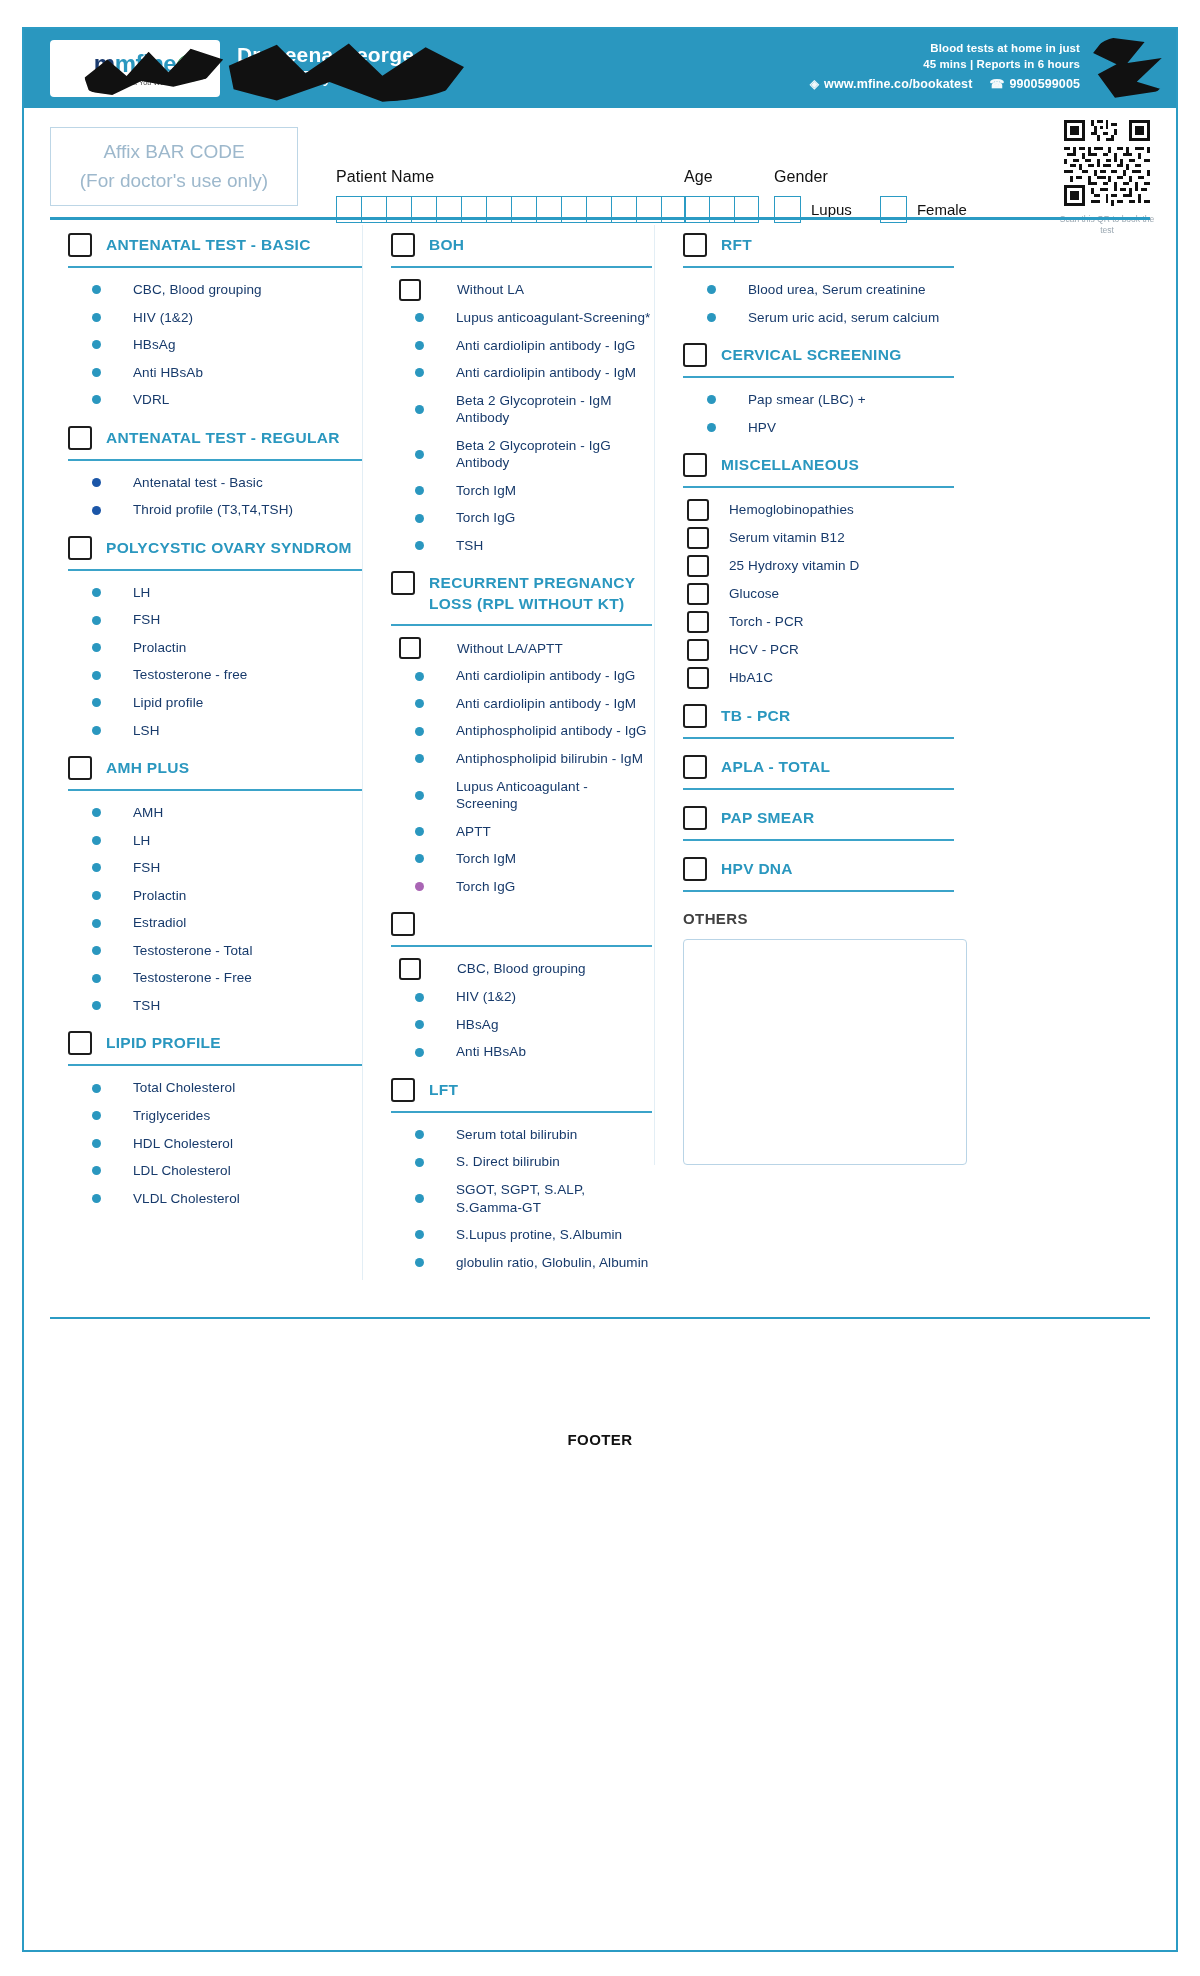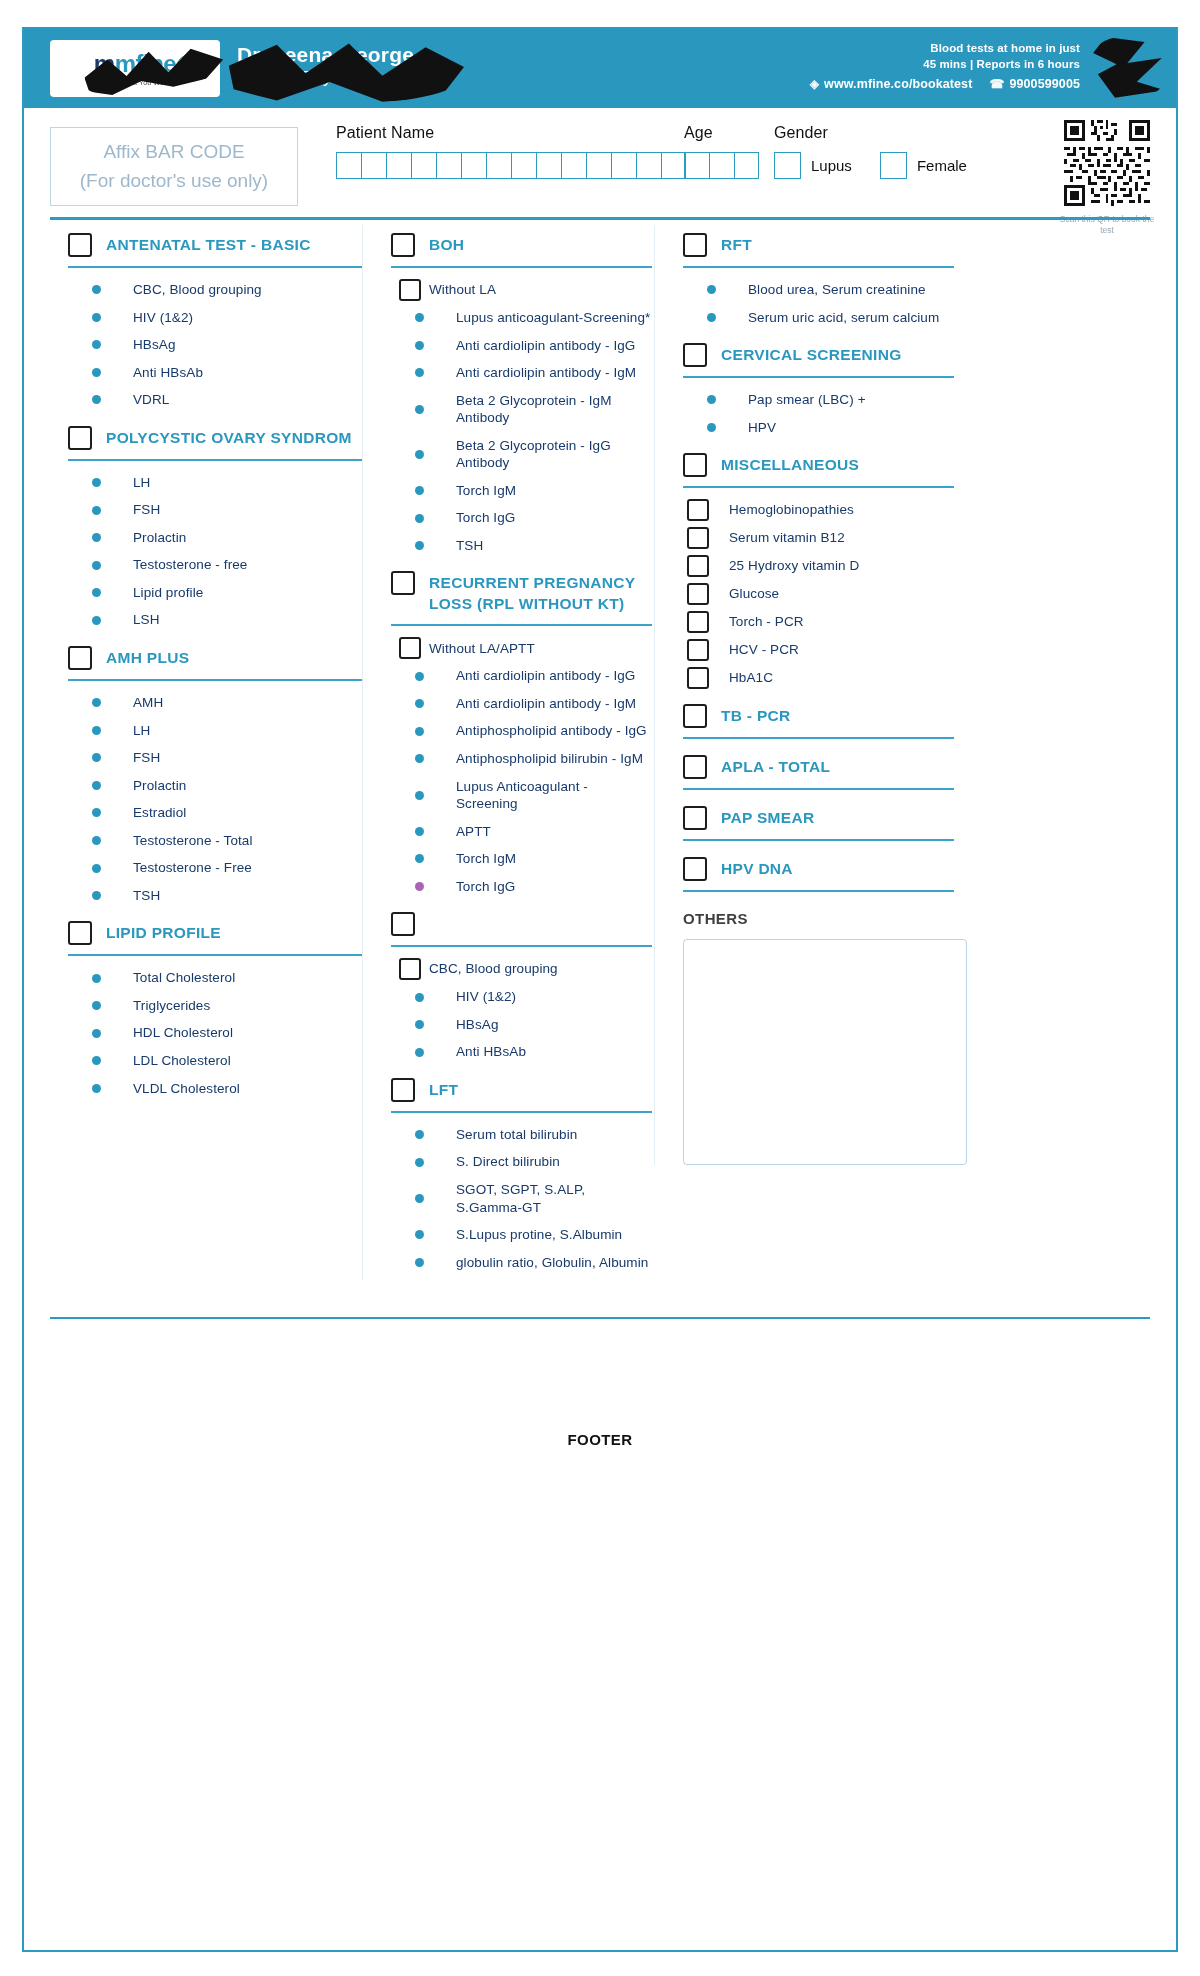--- a/index.html
+++ b/index.html
@@ -34,21 +34,21 @@
   .sc2{left:200px;top:12px;width:240px;height:62px;
        clip-path:polygon(2% 40%,22% 6%,34% 52%,52% 4%,66% 56%,84% 10%,100% 42%,90% 92%,66% 98%,44% 66%,22% 96%,4% 78%);}
   .sc3{right:8px;top:8px;width:78px;height:62px;
        clip-path:polygon(20% 0%,70% 8%,48% 42%,92% 34%,60% 72%,96% 86%,32% 98%,10% 60%,34% 44%,4% 26%);}
 
   
   .patient-row{position:absolute;left:0;top:79px;width:100%;height:111px;box-sizing:border-box;}
   .barcode-box{position:absolute;left:26px;top:19px;width:248px;height:79px;border:1px solid #bdd6e6;
                display:flex;flex-direction:column;align-items:center;justify-content:center;box-sizing:border-box;}
   .barcode-box div{font-size:19px;color:#9db8cc;line-height:1.5;text-align:right;}
-  .field-label{font-size:16px;color:#111;font-weight:500;letter-spacing:.1px;}
+  .field-label{font-size:16px;color:#111;font-weight:500;letter-spacing:.1px;margin-top:44px;}
   .pname-wrap{position:absolute;left:312px;top:16px;}
   .boxes{display:flex;margin-top:10px;}
   .boxes i{display:block;width:25px;height:27px;border:1px solid #2b9bc4;border-right:none;box-sizing:border-box;font-style:normal;}
   .boxes i:last-child{border-right:1px solid #2b9bc4;}
   .age-wrap{position:absolute;left:660px;top:16px;}
   .gender-wrap{position:absolute;left:750px;top:16px;}
   .gender-opts{display:flex;align-items:center;margin-top:10px;gap:10px;}
   .gbox{width:27px;height:27px;border:1px solid #2b9bc4;box-sizing:border-box;}
   .gtxt{font-size:15px;color:#111;margin-right:18px;}
   .qr-wrap{position:absolute;right:20px;top:12px;width:98px;text-align:center;}
@@ -72,21 +72,21 @@
              text-transform:uppercase;padding-top:2px;}
   .sec-rule{height:2px;background:#3ba3c9;margin:9px 0 8px 18px;}
   .items{margin:0;padding:0;list-style:none;}
   .item{display:flex;align-items:center;gap:0;padding:5px 0;}
   .bullet{width:9px;height:9px;border-radius:50%;background:#2a97bf;flex:0 0 auto;margin-left:42px;}
   .bullet.alt{background:#1b56a8;}
   .bullet.purple{background:#a965b4;}
   .item-txt{font-size:13.5px;color:#173a6b;margin-left:32px;letter-spacing:.1px;line-height:1.3;}
   .item.cb{padding:3px 0;}
   .item.cb .cbx{margin-left:26px;}
-  .item.cb .item-txt{margin-left:8px;}
+  .item.cb .item-txt{margin-left:36px;}
   .item.cb2 .cbx{margin-left:22px;}
   .item.cb2 .item-txt{margin-left:20px;}
 
   .others-label{font-size:15px;font-weight:bold;color:#404040;letter-spacing:.4px;padding:10px 0 0 18px;}
   .others-box{margin:12px 0 0 18px;width:282px;height:224px;border:1px solid #b9d4e6;border-radius:4px;}
 
   
   .footer-sep{position:absolute;left:26px;top:1288px;width:1100px;height:2px;background:#2b9bc4;}
   .footer{position:absolute;left:26px;top:1290px;width:1100px;height:631px;}
   .footer-txt{position:absolute;left:0;right:0;top:112px;text-align:center;font-size:15px;font-weight:bold;color:#111;letter-spacing:.4px;}
@@ -297,20 +297,37 @@
               </li>
               <li class="item">
                 <div class="bullet"></div>
                 <div class="item-txt">VDRL</div>
               </li>
             </ul>
           </div>
           <div class="section">
             <div class="sec-head">
               <div class="cbx"></div>
+              <div class="sec-title">ANTENATAL TEST - REGULAR</div>
+            </div>
+            <div class="sec-rule"></div>
+            <ul class="items">
+              <li class="item">
+                <div class="bullet alt"></div>
+                <div class="item-txt">Antenatal test - Basic</div>
+              </li>
+              <li class="item">
+                <div class="bullet alt"></div>
+                <div class="item-txt">Throid profile (T3,T4,TSH)</div>
+              </li>
+            </ul>
+          </div>
+          <div class="section">
+            <div class="sec-head">
+              <div class="cbx"></div>
               <div class="sec-title">POLYCYSTIC OVARY SYNDROM</div>
             </div>
             <div class="sec-rule"></div>
             <ul class="items">
               <li class="item">
                 <div class="bullet"></div>
                 <div class="item-txt">LH</div>
               </li>
               <li class="item">
                 <div class="bullet"></div>

